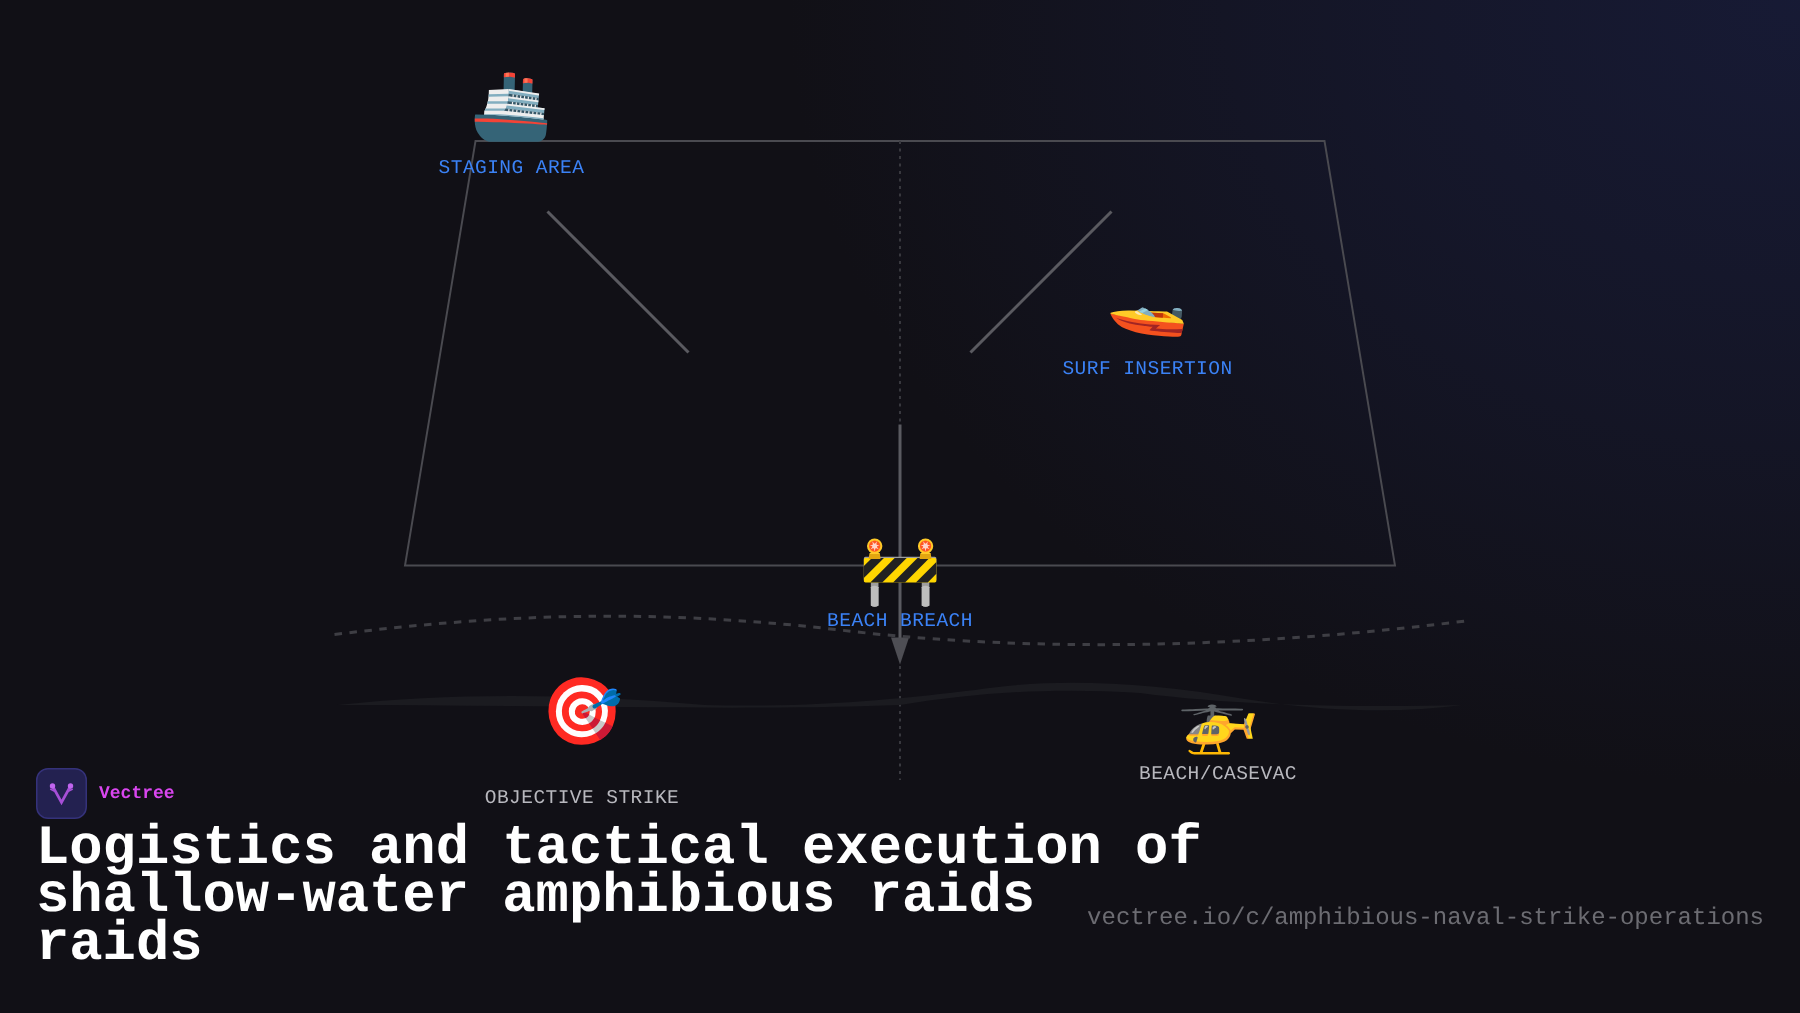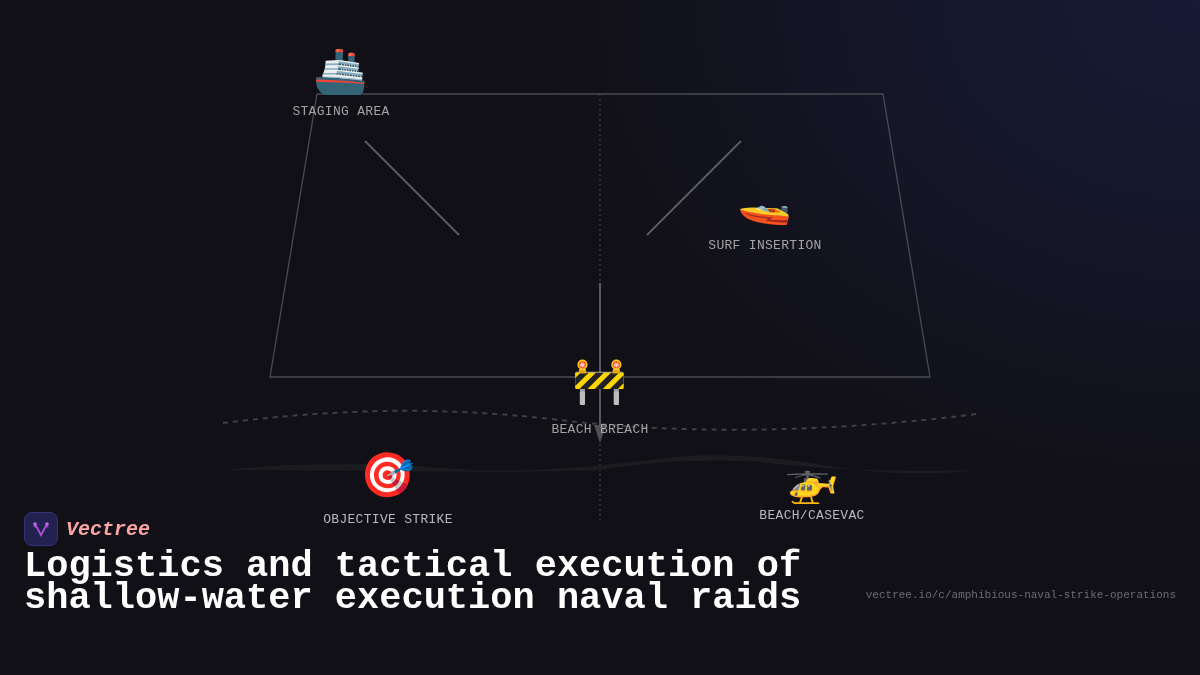--- a/index.html
+++ b/index.html
@@ -12,38 +12,38 @@
     position: absolute; inset: 0;
     background:
       radial-gradient(ellipse 900px 700px at 1200px 0px, rgba(24,28,58,0.85) 0%, rgba(24,28,58,0.45) 40%, rgba(17,16,22,0) 75%);
     pointer-events: none;
   }
   svg.diagram { position: absolute; left: 0; top: 0; }
   .node { position: absolute; transform: translateX(-50%); text-align: center; }
   .node .icon { font-size: 44px; line-height: 50px; display: block;
     font-family: "DejaVu Sans", sans-serif; }
   .node .label { font-size: 13px; letter-spacing: 0.3px; white-space: nowrap; display: block; }
-  .label.bright { color: #a3a3a3; }
+  .label.bright { color: #3b82f6; }
   .label.dim { color: #b8b8be; }
   .brand { position: absolute; left: 24px; top: 512px; display: flex; align-items: center; gap: 8px; }
   .logo {
     width: 32px; height: 32px; border-radius: 8px;
     background: #232150; border: 1px solid #35327a;
     display: flex; align-items: center; justify-content: center;
   }
-  .brand-name { color: #fca5a5; font-weight: bold; font-size: 20px; font-family: "Liberation Mono", monospace; font-style: italic; }
+  .brand-name { color: #d946ef; font-weight: bold; font-size: 12px; font-family: "Liberation Mono", monospace; }
   .title {
     position: absolute; left: 24px; top: 550px; width: 790px;
     color: #ffffff; font-weight: bold; font-size: 37px; line-height: 32px;
     font-family: "Liberation Mono", "DejaVu Sans Mono", monospace;
     margin: 0;
   }
   .url {
-    position: absolute; right: 24px; top: 589px;
-    color: #6c6c72; font-size: 11px;
+    position: absolute; right: 24px; top: 603px;
+    color: #6c6c72; font-size: 16px;
   }
 </style>
 </head>
 <body>
 
 <div class="bg-glow"></div>
 
 <svg class="diagram" width="1200" height="675">
 
   <polygon points="317,94 883,94 930,377 270,377" fill="none" stroke="#4a4a50" stroke-width="1.3"></polygon>
@@ -66,40 +66,40 @@
   <span class="label bright" style="margin-top:8px;">STAGING AREA</span>
 </div>
 
 <div class="node" style="left:765px; top:176px;">
   <span class="icon">🚤</span>
   <span class="label bright" style="margin-top:12px;">SURF INSERTION</span>
 </div>
 
 <div class="node" style="left:600px; top:356px;">
   <span class="icon">🚧</span>
-  <span class="label bright" style="margin-top:16px;">BEACH BREACH</span>
+  <span class="label bright" style="margin-top:0;">BEACH BREACH</span>
 </div>
 
 <div class="node" style="left:388px; top:450px;">
   <span class="icon">🎯</span>
-  <span class="label dim" style="margin-top:12px;">OBJECTIVE STRIKE</span>
+  <span class="label dim" style="margin-top:24px;">OBJECTIVE STRIKE</span>
 </div>
 
 <div class="node" style="left:812px; top:455px;">
   <span class="icon">🚁</span>
   <span class="label dim" style="margin-top:3px;">BEACH/CASEVAC</span>
 </div>
 
 <div class="brand">
   <div class="logo">
     <svg width="18" height="18" viewBox="0 0 18 18">
       <path d="M3,4 L9,15 L15,4" fill="none" stroke="#a64fd6" stroke-width="1.8"></path>
       <circle cx="3" cy="4" r="1.8" fill="#c065ee"></circle>
       <circle cx="15" cy="4" r="1.8" fill="#c065ee"></circle>
       <path d="M1.5,6 L4.5,7.5 M16.5,6 L13.5,7.5" stroke="#a64fd6" stroke-width="1.2"></path>
     </svg>
   </div>
   <span class="brand-name">Vectree</span>
 </div>
 
-<h1 class="title">Logistics and tactical execution of shallow-water execution naval raids</h1>
+<h1 class="title">Logistics and tactical execution of shallow-water amphibious raids raids</h1>
 
 <div class="url">vectree.io/c/amphibious-naval-strike-operations</div>
 
 </body></html>

